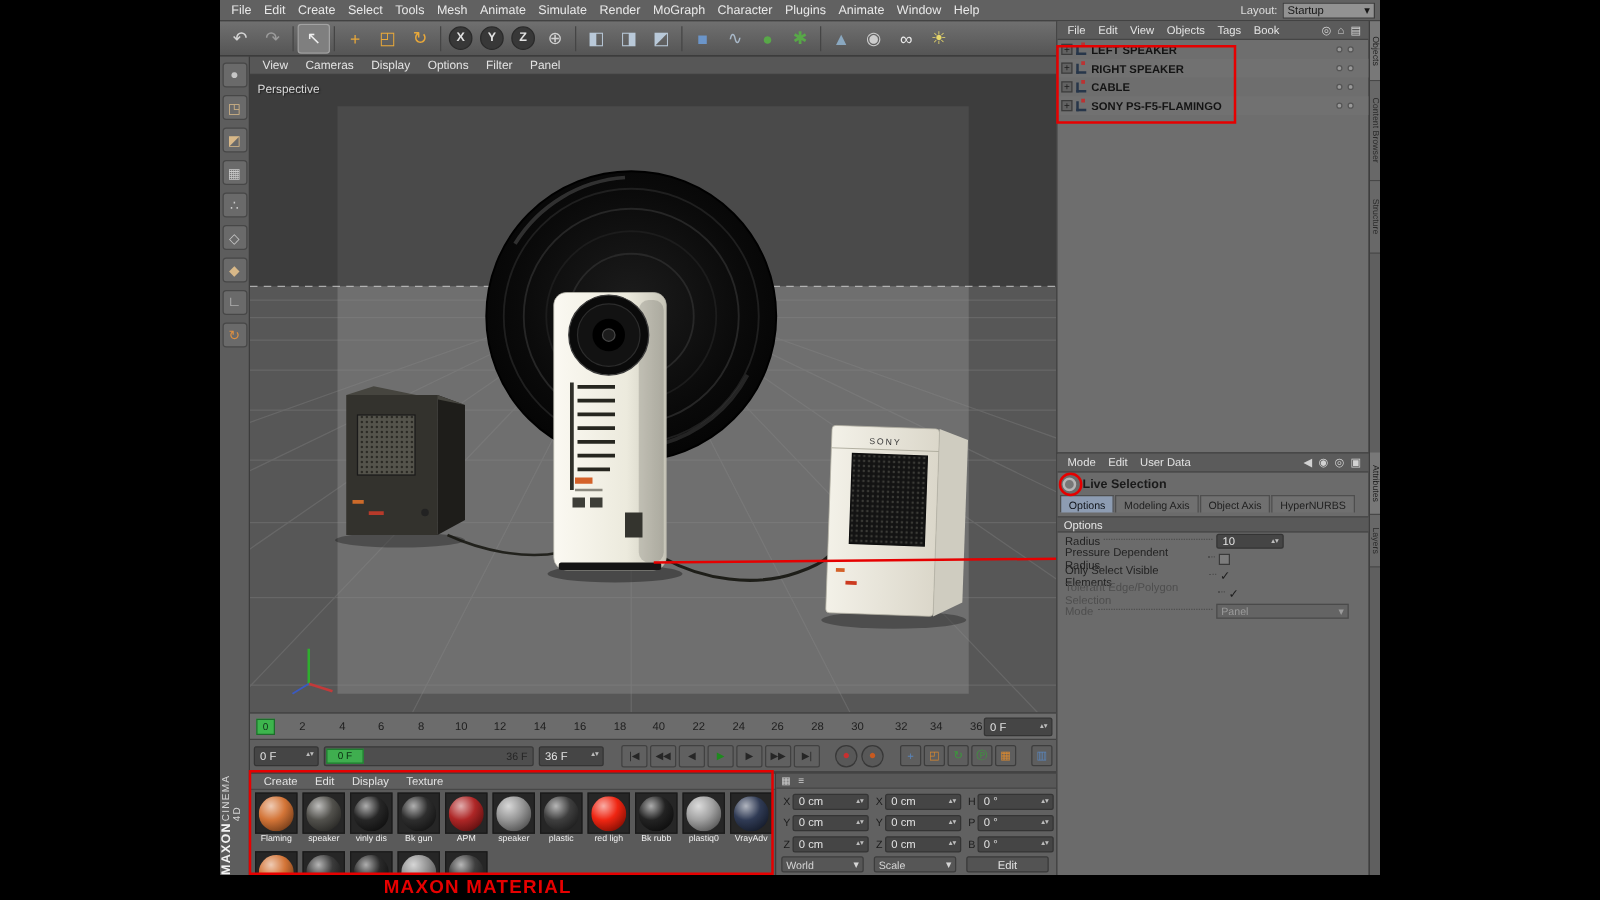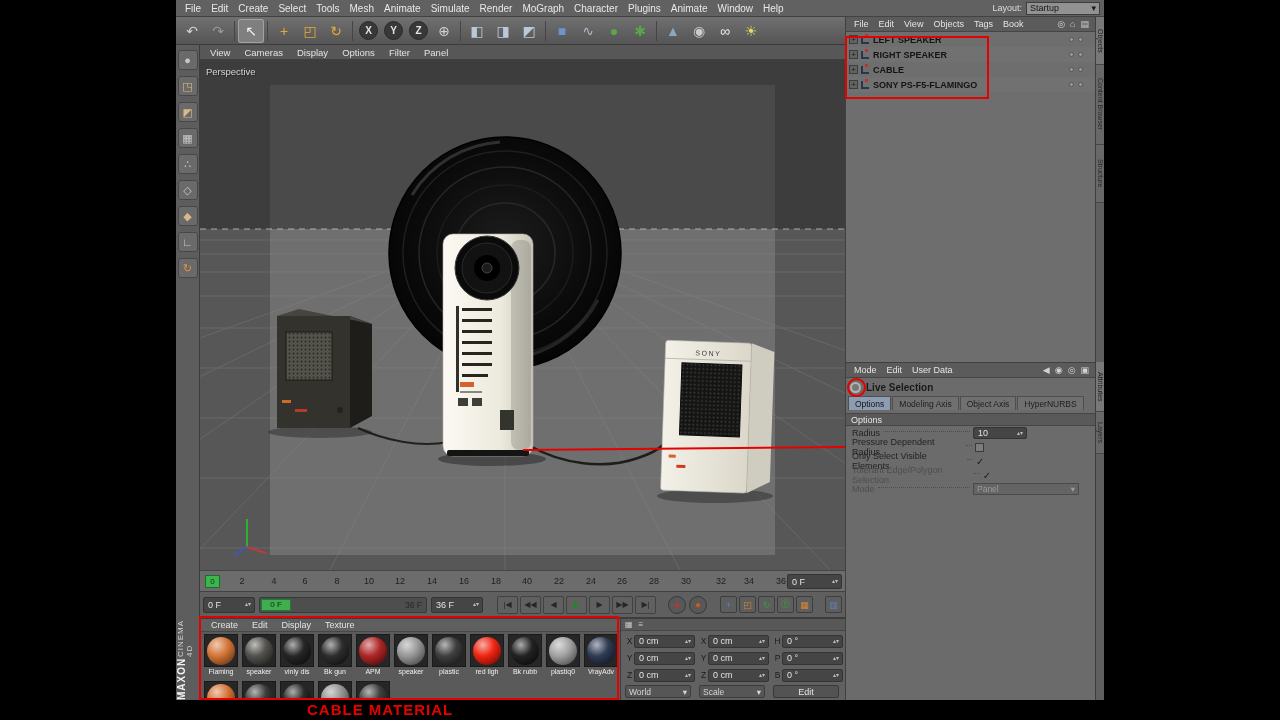--- a/index.html
+++ b/index.html
@@ -749,15 +749,15 @@
     <div class="vtab dimtab" style="height:80px">Content Browser</div>
     <div class="vtab dimtab" style="height:58px">Structure</div>
     <div class="vspacer" style="height:159px"></div>
     <div class="vtab" style="height:50px">Attributes</div>
     <div class="vtab dimtab" style="height:42px">Layers</div>
   </div>
 
   <div class="ann" style="left:845px;top:36px;width:144px;height:63px"></div>
   <div class="ann" style="left:847px;top:378px;width:19px;height:19px;border-radius:50%"></div>
   <div class="ann" style="left:199px;top:616px;width:420px;height:84px"></div>
-  <div id="ann-vray">CABLE MATERIAL</div>
+  <div id="ann-vray">MAXON MATERIAL</div>
 
 </div>
 
 </body></html>

